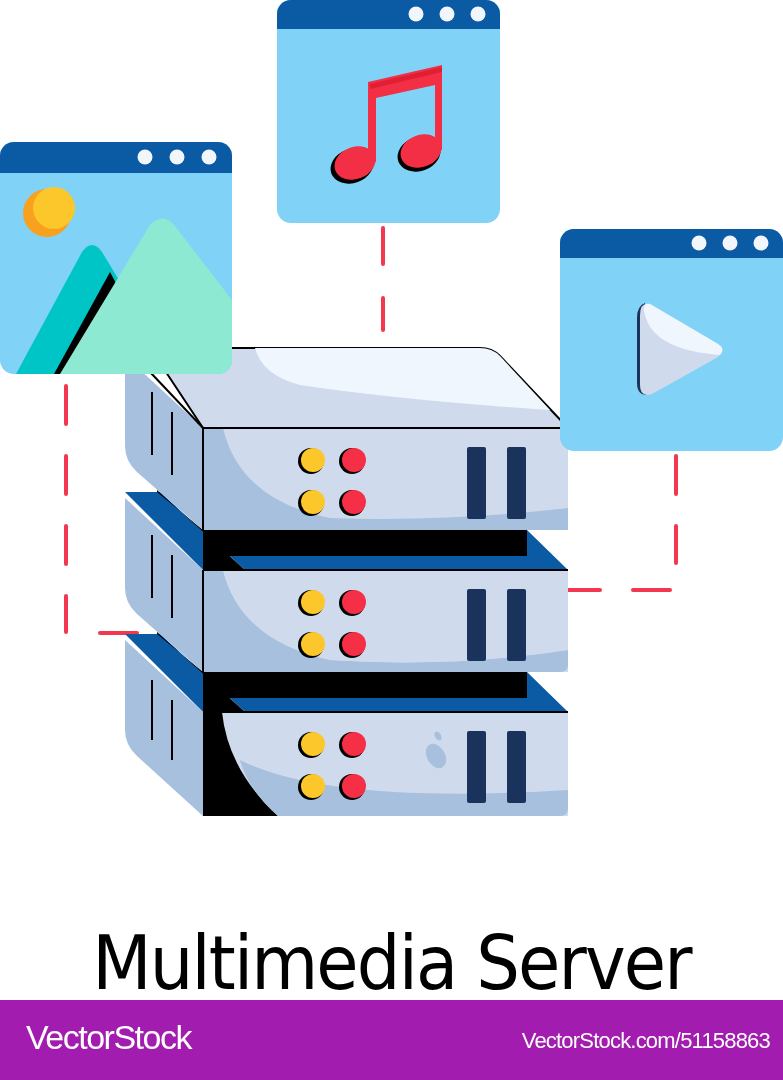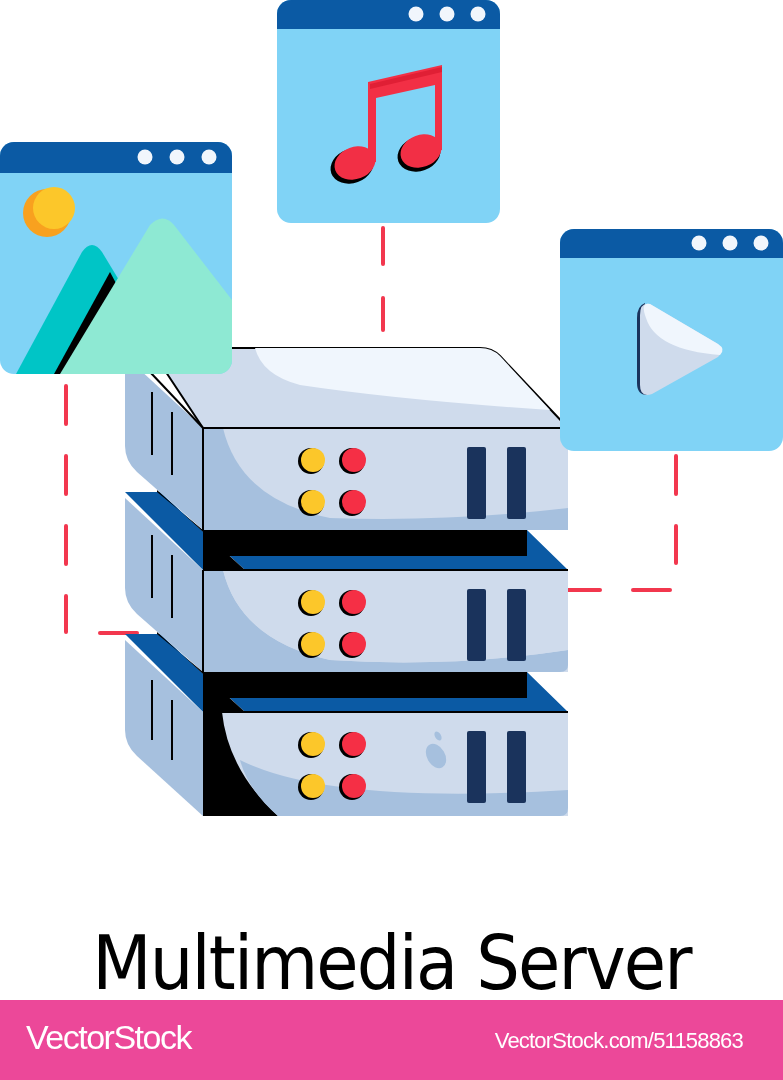--- a/index.html
+++ b/index.html
@@ -4,28 +4,28 @@
 <style>
   html, body { margin: 0; padding: 0; }
   body { width: 783px; height: 1080px; background: #ffffff; position: relative; overflow: hidden; font-family: "Liberation Sans", sans-serif; }
   #illustration { position: absolute; left: 0; top: 0; width: 783px; height: 1000px; }
   .title {
     position: absolute; left: 0; width: 783px; top: 918px; text-align: center;
     font-family: "DejaVu Sans", sans-serif; font-size: 74px; color: #000; letter-spacing: -2px;
     line-height: 90px; white-space: nowrap; transform: scaleX(0.93);
   }
   .footer {
-    position: absolute; left: 0; top: 1000px; width: 783px; height: 80px; background: #ec4899;
+    position: absolute; left: 0; top: 1000px; width: 783px; height: 80px; background: #a21caf;
   }
   .brand {
     position: absolute; left: 26px; top: 18px; color: #fff;
     font-family: "Liberation Sans", sans-serif; font-size: 34px; letter-spacing: -1.5px;
   }
   .ref {
-    position: absolute; right: 40px; top: 28px; color: #fff;
+    position: absolute; right: 13px; top: 28px; color: #fff;
     font-family: "Liberation Sans", sans-serif; font-size: 22px; letter-spacing: -0.8px;
   }
 </style>
 </head>
 <body>
 
 <svg id="illustration" viewBox="0 0 783 1000" xmlns="http://www.w3.org/2000/svg">
 
   <g stroke="#f2374e" stroke-width="4" stroke-linecap="round" fill="none">
     <line x1="383" y1="228" x2="383" y2="330" stroke-dasharray="36 34"></line>

